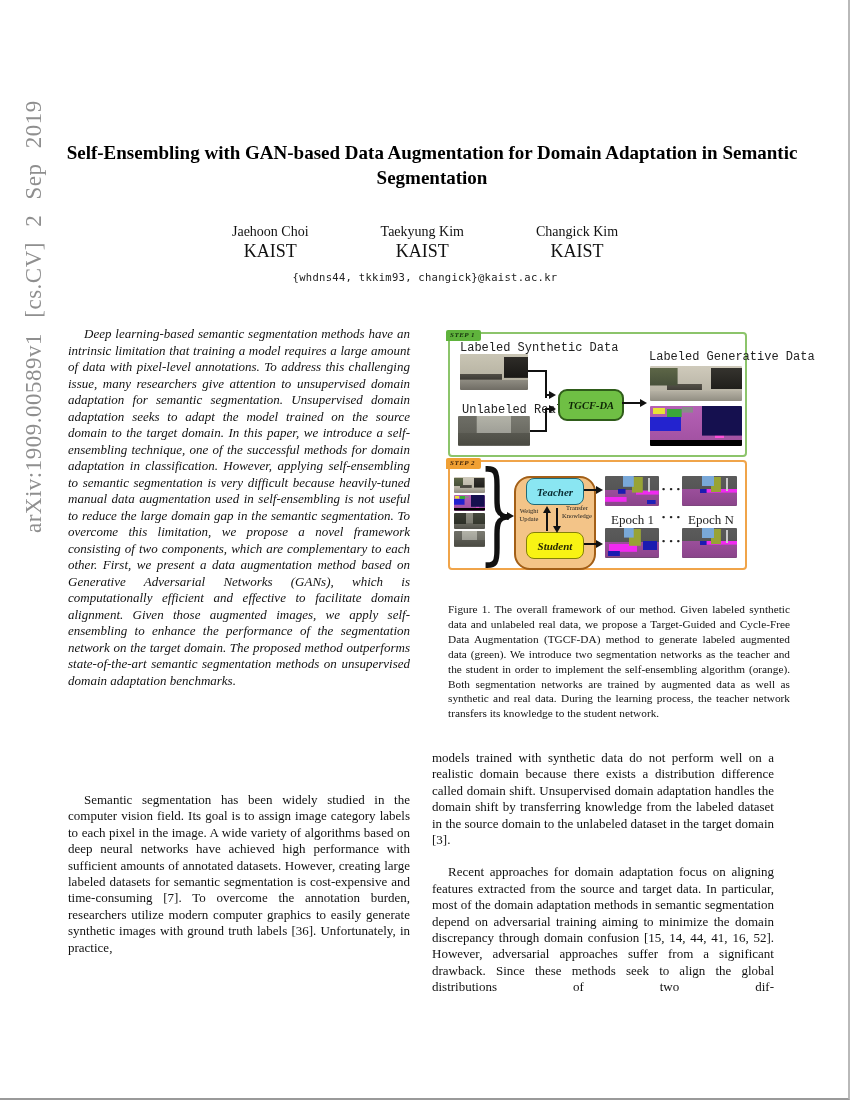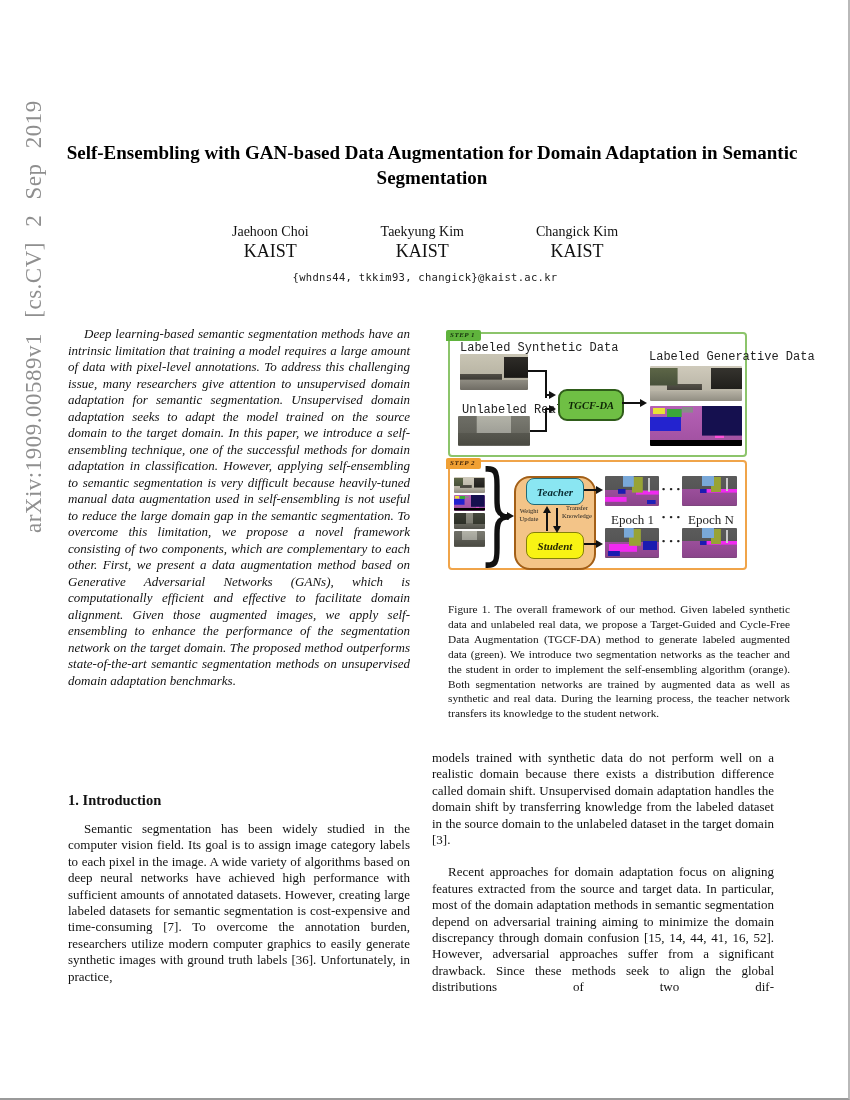--- a/index.html
+++ b/index.html
@@ -146,21 +146,20 @@
       <div class="name">Changick Kim</div>
       <div class="aff">KAIST</div>
     </div>
   </div>
 
   <div class="email-line">{whdns44, tkkim93, changick}@kaist.ac.kr</div>
 
   <div class="left-col">
     <p class="abs-text">Deep learning-based semantic segmentation methods have an intrinsic limitation that training a model requires a large amount of data with pixel-level annotations. To address this challenging issue, many researchers give attention to unsupervised domain adaptation for semantic segmentation. Unsupervised domain adaptation seeks to adapt the model trained on the source domain to the target domain. In this paper, we introduce a self-ensembling technique, one of the successful methods for domain adaptation in classification. However, applying self-ensembling to semantic segmentation is very difficult because heavily-tuned manual data augmentation used in self-ensembling is not useful to reduce the large domain gap in the semantic segmentation. To overcome this limitation, we propose a novel framework consisting of two components, which are complementary to each other. First, we present a data augmentation method based on Generative Adversarial Networks (GANs), which is computationally efficient and effective to facilitate domain alignment. Given those augmented images, we apply self-ensembling to enhance the performance of the segmentation network on the target domain. The proposed method outperforms state-of-the-art semantic segmentation methods on unsupervised domain adaptation benchmarks.</p>
     <div class="intro">
-      <p class="sec-heading">1. Introduction</p>
       <p class="body-text indent clip">Semantic segmentation has been widely studied in the computer vision field. Its goal is to assign image category labels to each pixel in the image. A wide variety of algorithms based on deep neural networks have achieved high performance with sufficient amounts of annotated datasets. However, creating large labeled datasets for semantic segmentation is cost-expensive and time-consuming [7]. To overcome the annotation burden, researchers utilize modern computer graphics to easily generate synthetic images with ground truth labels [36]. Unfortunately, in practice,</p>
     </div>
   </div>
 
   <div class="right-col">
 
     <div class="fig">
 
       <div class="panel panel-1"></div>
       <div class="badge badge1">STEP 1</div>

